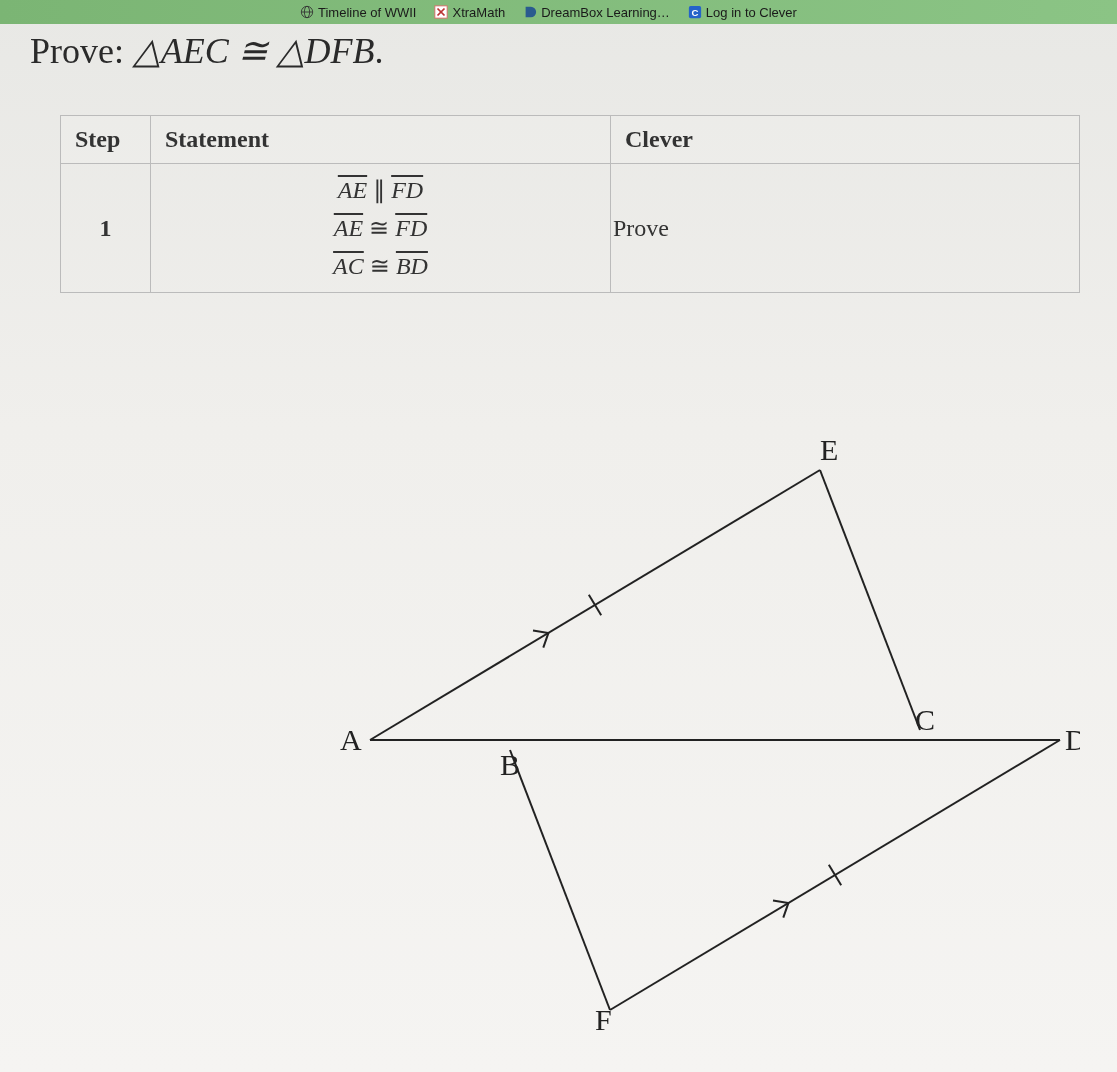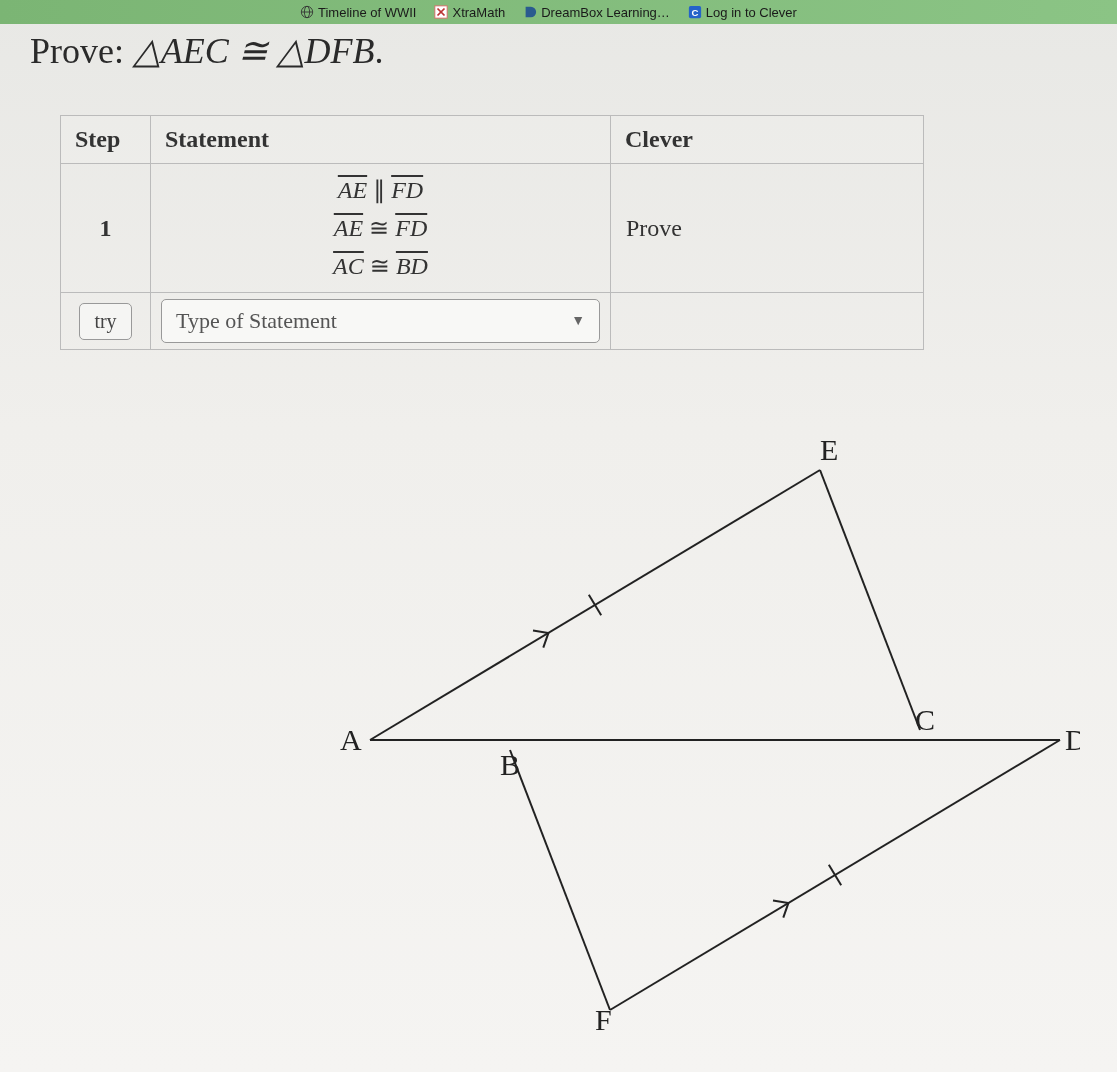--- a/index.html
+++ b/index.html
@@ -31,34 +31,34 @@
       top: 30px;
       left: 30px;
       font-size: 36px;
       color: #2a2a2a;
     }
     .math { font-family: 'Times New Roman', serif; font-style: italic; }
     .proof-table {
       position: absolute;
       top: 115px;
       left: 60px;
-      width: 864px;
+      width: 1020px;
       border-collapse: collapse;
       font-size: 24px;
       color: #333;
     }
     .proof-table th {
       font-weight: bold;
       padding: 10px 14px;
       text-align: left;
       border: 1px solid #bbb;
       background: rgba(255,255,255,0.1);
     }
     .proof-table td {
-      padding: 12px 15px;
+      padding: 12px 2px;
       border: 1px solid #bbb;
       vertical-align: middle;
     }
     .step-col { width: 90px; text-align: center; font-weight: bold;}
     .stmt-col { width: 460px; text-align: center; margin-left: 8px;}
     .reason-col { }
     .overline { text-decoration: overline; font-style: italic; }
     .parallel { font-style: normal; }
     .cong { font-style: normal; }
     .stmt-group { display:flex; flex-direction:column; gap:10px; align-items:center;}
@@ -170,32 +170,20 @@
         </div>
         <div>
           <span class="overline">AC</span>
           <span class="cong"> ≅ </span>
           <span class="overline">BD</span>
         </div>
       </div>
     </td>
     <td class="reason-col">Prove</td>
   </tr>
-  <tr class="try-row">
-    <td class="step-col">
-      <button class="try-btn">try</button>
-    </td>
-    <td class="stmt-col">
-      <div class="type-dd">
-        <span>Type of Statement</span>
-        <span class="caret">▼</span>
-      </div>
-    </td>
-    <td class="reason-col"></td>
-  </tr>
 </tbody>
   </table>
 
 <div class="diagram">
   <svg viewBox="0 0 880 600">
 
     <line x1="170" y1="310" x2="860" y2="310" stroke="#222" stroke-width="2"></line>
 
     <line x1="170" y1="310" x2="620" y2="40" stroke="#222" stroke-width="2"></line>
     <line x1="620" y1="40" x2="720" y2="300" stroke="#222" stroke-width="2"></line>

